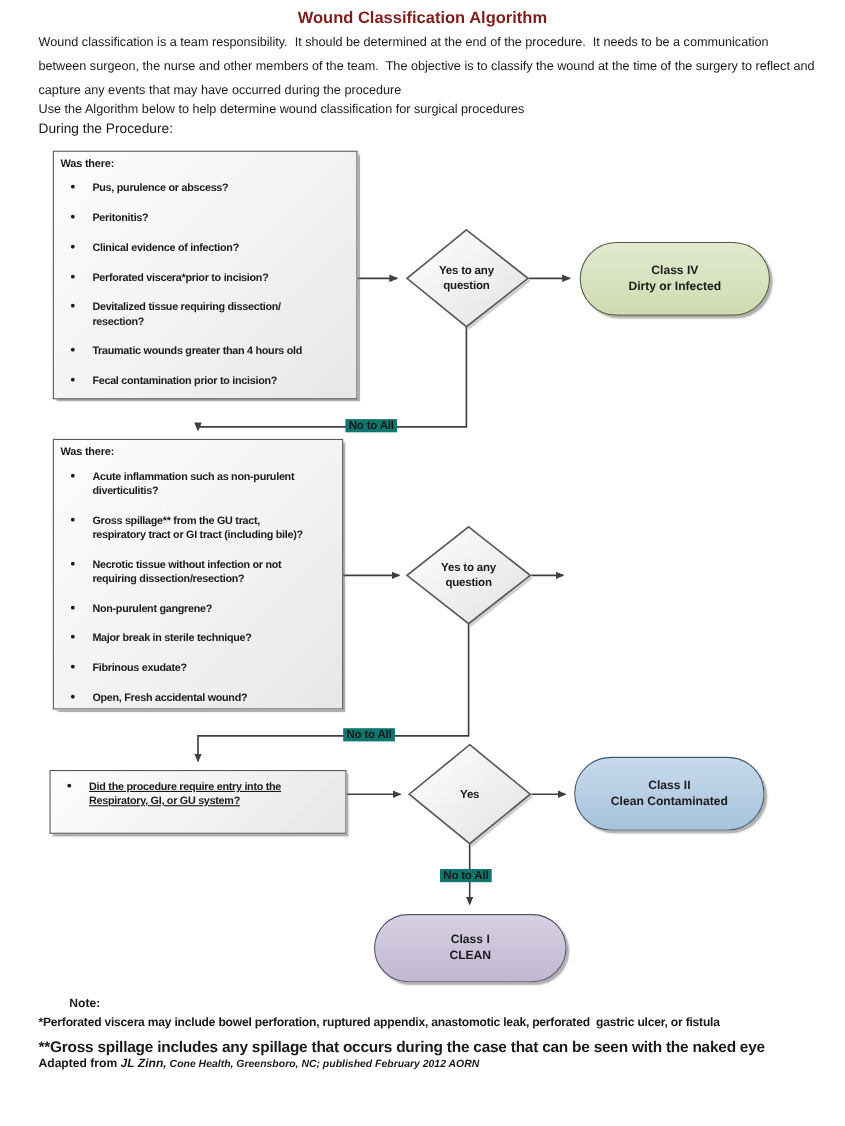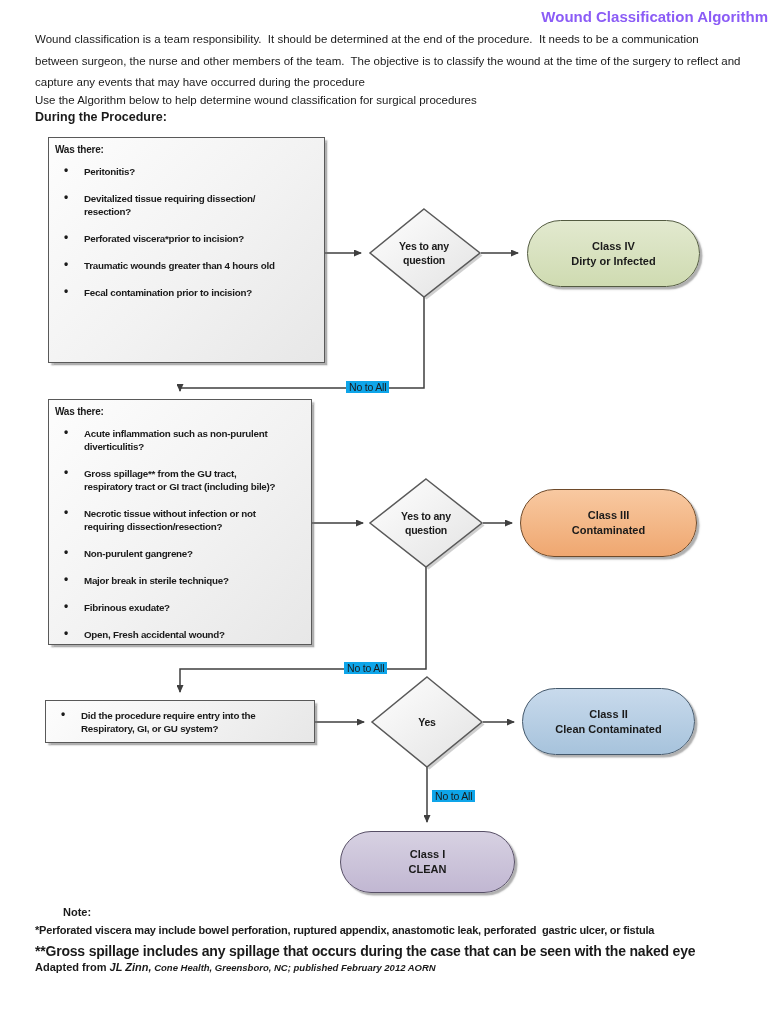--- a/index.html
+++ b/index.html
@@ -1,43 +1,43 @@
 <!DOCTYPE html>
 <html><head>
 <meta charset="utf-8">
 <style>
   html,body{margin:0;padding:0;background:#ffffff;}
   body{font-family:"Liberation Sans", sans-serif;color:#1a1a1a;}
   .page{position:relative;width:768px;height:1024px;background:#ffffff;overflow:hidden;}
   .abs{position:absolute;}
   
-  .title{left:0;top:8px;width:768px;text-align:right;font-size:15px;font-weight:bold;color:#8b5cf6;}
+  .title{left:0;top:8px;width:768px;text-align:center;font-size:15px;font-weight:bold;color:#7f1d1d;}
   .intro{left:35px;top:29px;width:708px;font-size:11.5px;line-height:21.5px;white-space:pre-wrap;}
   .instruction{left:35px;top:94px;width:700px;font-size:11.5px;}
-  .section-heading{left:35px;top:110px;width:400px;font-size:12.5px;font-weight:bold;}
+  .section-heading{left:35px;top:110px;width:400px;font-size:12.5px;font-weight:normal;}
   
   svg.layer{left:0;top:0;z-index:1;pointer-events:none;}
   
   .qbox{background:linear-gradient(135deg,#fdfdfd 0%,#f2f2f2 55%,#e7e7e7 100%);
         border:1.5px solid #595959;box-shadow:2.5px 2.5px 1.5px rgba(110,110,110,.55);
         z-index:2;box-sizing:border-box;padding:5px 4px 0 6px;}
   .qbox .hdr{font-size:10px;font-weight:bold;margin:1px 0 10px 0;letter-spacing:-0.2px;}
   .qbox ul{list-style:none;margin:0;padding:0;}
   .qbox li{position:relative;padding-left:29px;font-size:9.8px;font-weight:bold;line-height:13px;
            margin-bottom:14px;white-space:pre-line;letter-spacing:-0.25px;}
   .qbox li::before{content:"\2022";position:absolute;left:9px;top:-1px;font-size:12px;}
   .qbox.single{padding-top:8px;}
   
   .pill{border:1.4px solid #4f4f4f;border-radius:34px;box-shadow:2.5px 2.5px 1.5px rgba(110,110,110,.55);
         display:flex;flex-direction:column;align-items:center;justify-content:center;
         font-size:11px;font-weight:bold;line-height:15px;text-align:center;z-index:2;box-sizing:border-box;color:#1a1a1a;}
   
   .dlabel{z-index:2;text-align:center;font-size:10.5px;font-weight:bold;line-height:14px;letter-spacing:-0.2px;}
   
-  .nlabel{z-index:3;background:#0ea5e9;font-size:10.5px;font-weight:normal;padding:0 3px;letter-spacing:-0.2px;margin-left:32px;}
+  .nlabel{z-index:3;background:#0f766e;font-size:10.5px;font-weight:bold;padding:0 3px;letter-spacing:-0.2px;}
   
   .note-heading{left:35px;top:906px;font-size:11px;font-weight:bold;padding-left:28px;}
   .note-line1{left:35px;top:924px;width:720px;font-size:11px;font-weight:bold;letter-spacing:-0.2px;white-space:pre-wrap;}
   .note-line2{left:35px;top:943px;width:720px;font-size:14px;font-weight:bold;letter-spacing:-0.2px;}
   .note-adapted{left:35px;top:961px;width:720px;font-size:11px;font-weight:bold;}
   .note-adapted .author{font-style:italic;}
   .note-adapted .rest{font-style:italic;font-size:9.5px;font-weight:bold;}
 </style>
 </head>
 <body>
@@ -75,24 +75,26 @@
   </svg>
 
   <div class="abs title">Wound Classification Algorithm</div>
   <div class="abs intro">Wound classification is a team responsibility.  It should be determined at the end of the procedure.  It needs to be a communication between surgeon, the nurse and other members of the team.  The objective is to classify the wound at the time of the surgery to reflect and capture any events that may have occurred during the procedure</div>
   <div class="abs instruction">Use the Algorithm below to help determine wound classification for surgical procedures</div>
   <div class="abs section-heading">During the Procedure:</div>
 
   <div class="abs qbox" style="left:48px;top:137px;width:277px;height:226px;">
     <div class="hdr">Was there:</div>
     <ul>
+      <li>Pus, purulence or abscess?</li>
       <li>Peritonitis?</li>
+      <li>Clinical evidence of infection?</li>
+      <li>Perforated viscera*prior to incision?</li>
       <li>Devitalized tissue requiring dissection/
 resection?</li>
-      <li>Perforated viscera*prior to incision?</li>
       <li>Traumatic wounds greater than 4 hours old</li>
       <li>Fecal contamination prior to incision?</li>
     </ul>
   </div>
 
   <div class="abs qbox" style="left:48px;top:399px;width:264px;height:246px;">
     <div class="hdr">Was there:</div>
     <ul>
       <li>Acute inflammation such as non-purulent
 diverticulitis?</li>
@@ -100,38 +102,34 @@
 respiratory tract or GI tract (including bile)?</li>
       <li>Necrotic tissue without infection or not
 requiring dissection/resection?</li>
       <li>Non-purulent gangrene?</li>
       <li>Major break in sterile technique?</li>
       <li>Fibrinous exudate?</li>
       <li>Open, Fresh accidental wound?</li>
     </ul>
   </div>
 
-  <div class="abs qbox single" style="left:45px;top:700px;width:270px;height:43px;">
+  <div class="abs qbox single" style="left:45px;top:700px;width:270px;height:58px;text-decoration:underline;">
     <ul>
       <li>Did the procedure require entry into the
 Respiratory, GI, or GU system?</li>
     </ul>
   </div>
 
   <div class="abs dlabel" style="left:384px;top:239px;width:80px;">Yes to any question</div>
   <div class="abs dlabel" style="left:386px;top:509px;width:80px;">Yes to any question</div>
   <div class="abs dlabel" style="left:397px;top:715px;width:60px;">Yes</div>
 
   <div class="abs pill" style="left: 527px; top: 220px; width: 173px; height: 67px; background: linear-gradient(rgb(226, 233, 207) 0%, rgb(207, 219, 177) 100%); border-color: rgb(83, 91, 65); text-align: right;">
     <div>Class IV</div>
     <div>Dirty or Infected</div>
-  </div>
-  <div class="abs pill" style="left: 520px; top: 489px; width: 177px; height: 68px; background: linear-gradient(rgb(248, 201, 161) 0%, rgb(239, 167, 112) 100%); border-color: rgb(110, 74, 42);">
-    <div>Class III</div>
-    <div>Contaminated</div>
   </div>
   <div class="abs pill" style="left: 522px; top: 688px; width: 173px; height: 67px; background: linear-gradient(rgb(200, 218, 236) 0%, rgb(167, 195, 220) 100%); border-color: rgb(68, 88, 107);">
     <div>Class II</div>
     <div>Clean Contaminated</div>
   </div>
   <div class="abs pill" style="left: 340px; top: 831px; width: 175px; height: 62px; background: linear-gradient(rgb(215, 209, 226) 0%, rgb(193, 183, 210) 100%); border-color: rgb(87, 79, 102);">
     <div>Class I</div>
     <div>CLEAN</div>
   </div>
 

